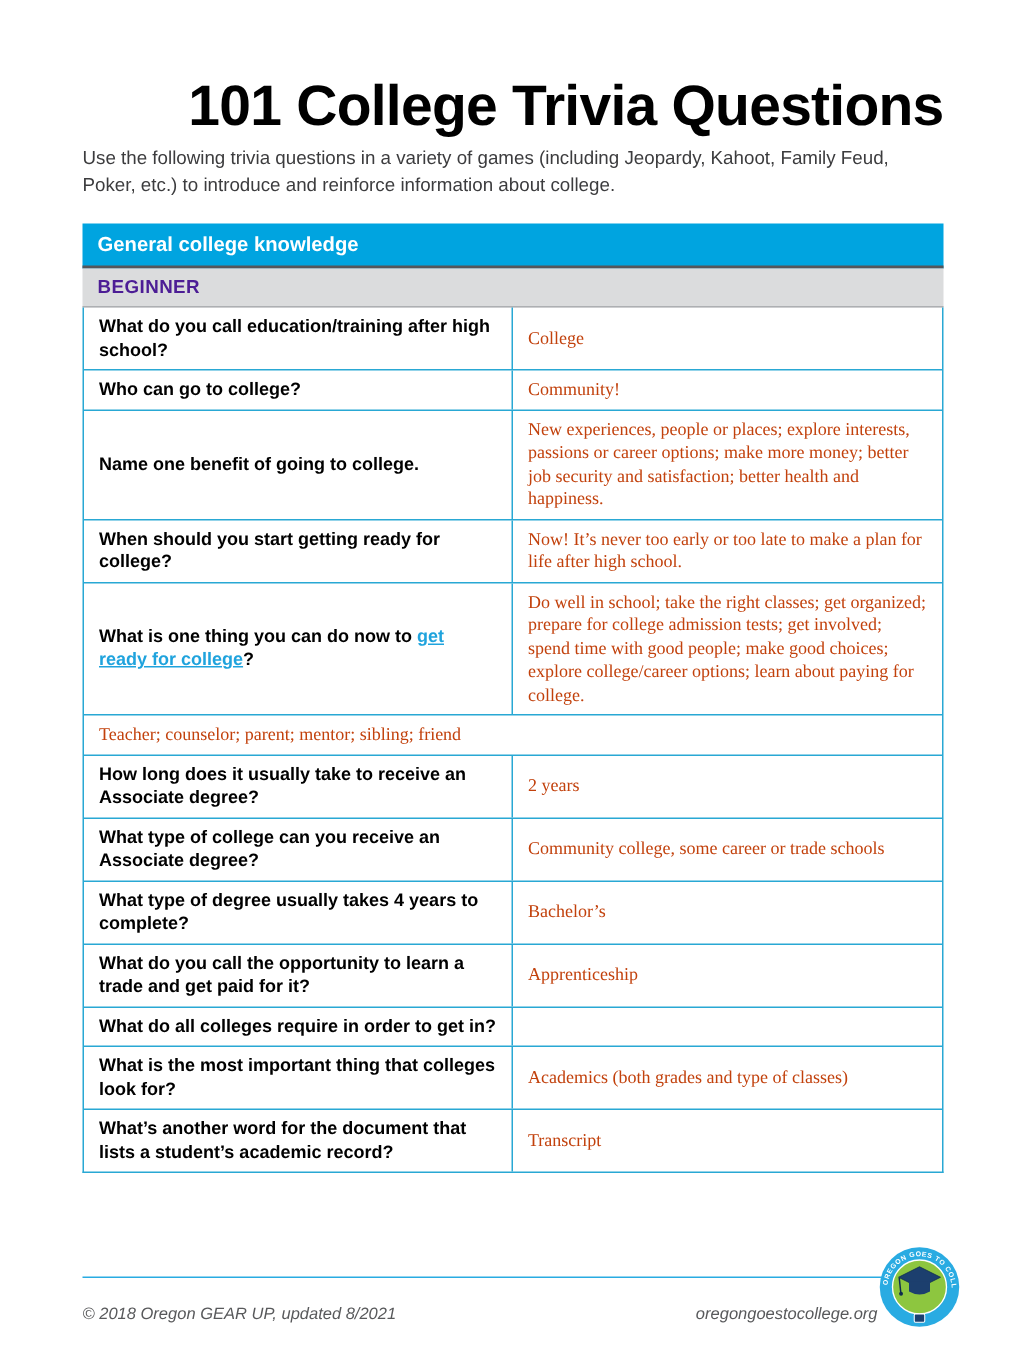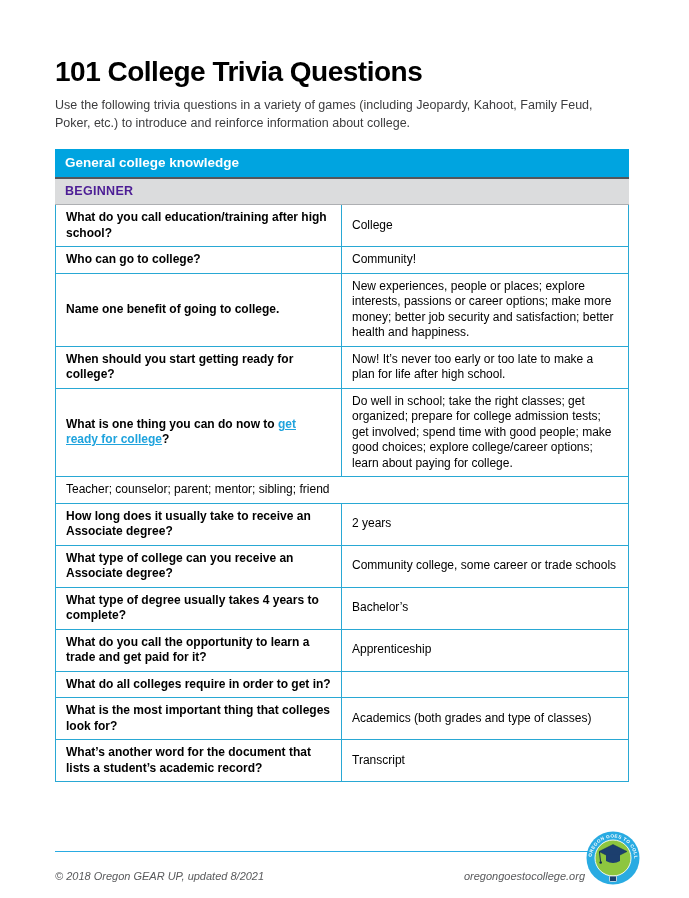--- a/index.html
+++ b/index.html
@@ -11,25 +11,26 @@
     background:#ffffff;
     overflow:hidden;
   }
   .content {
     position:absolute;
     left:55px; top:0;
     width:574px;
   }
   .title {
     margin-top:55px;
-    font-size:28px;
+    font-size:38px;
     line-height:33px;
     font-weight:bold;
     letter-spacing:-0.5px;
     color:#000000;
+    text-align:right;
   }
   .intro {
     margin-top:8px;
     font-size:12.5px;
     line-height:18px;
     color:#3c3c3e;
   }
   
   .trivia-table { margin-top:17px; width:100%; }
   .section-header {
@@ -65,21 +66,21 @@
     align-items:center;
     font-size:12px;
     line-height:15.5px;
     min-height:25px;
   }
   .cell.q {
     font-weight:bold;
     color:#000000;
     border-right:1px solid #29a8d4;
   }
-  .cell.a { color:#000000; }
+  .cell.a { color:#c2410c;font-family:Liberation Serif, serif; }
   .link {
     color:#1fa3dd;
     text-decoration:underline;
     font-weight:bold;
     cursor:pointer;
   }
   
   .footer-line {
     position:absolute;
     left:55px; top:851px;

